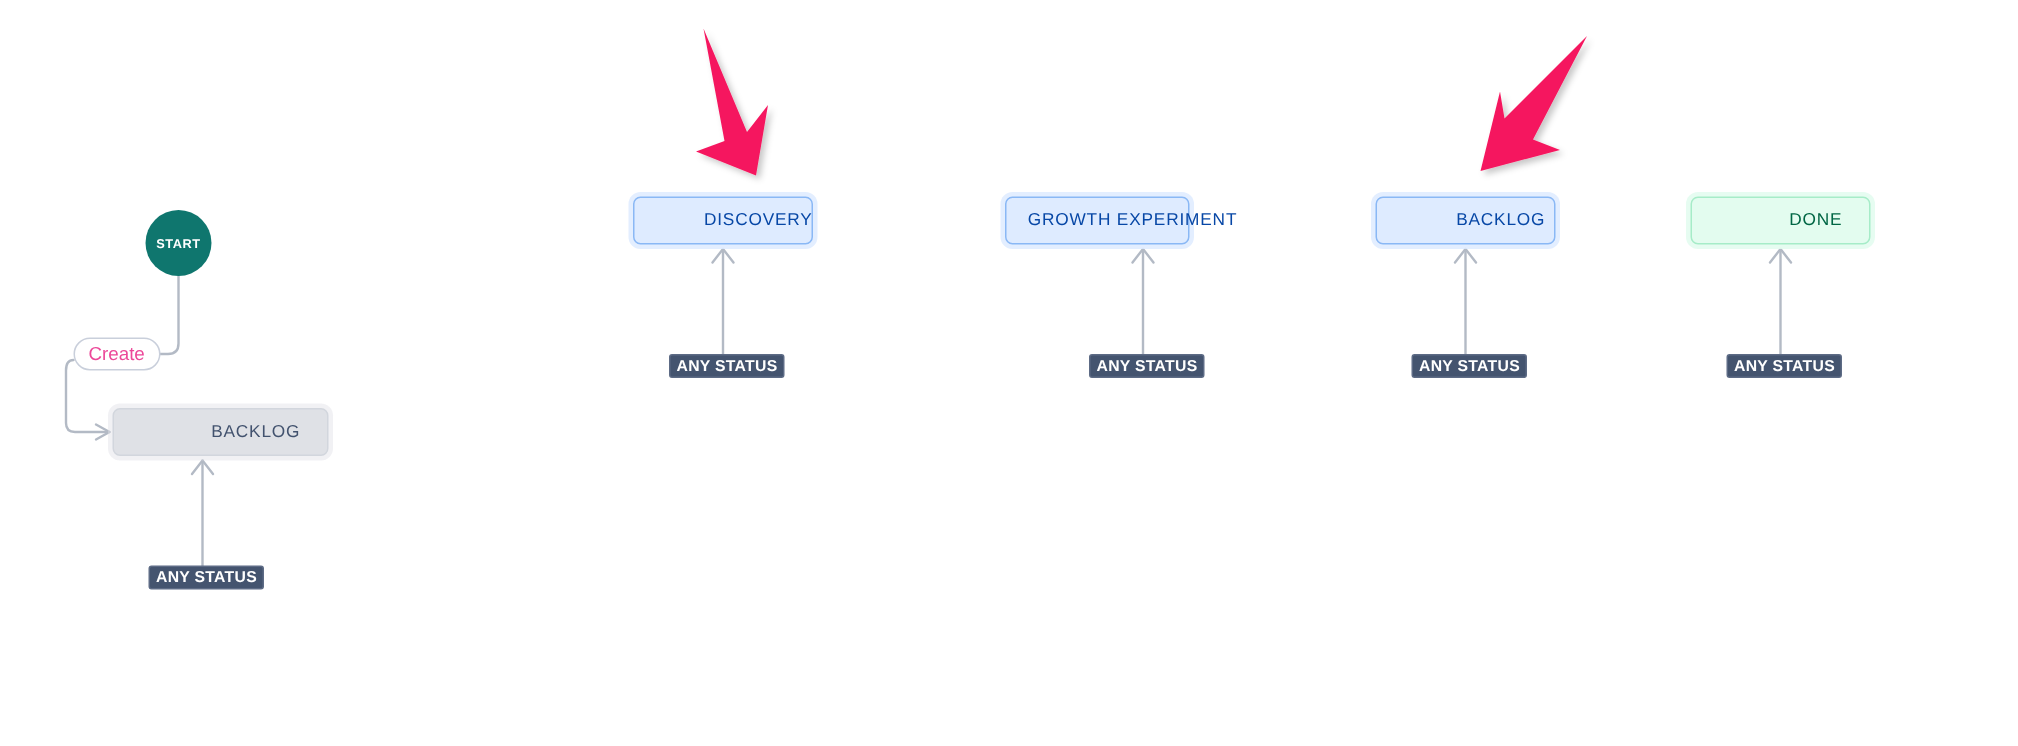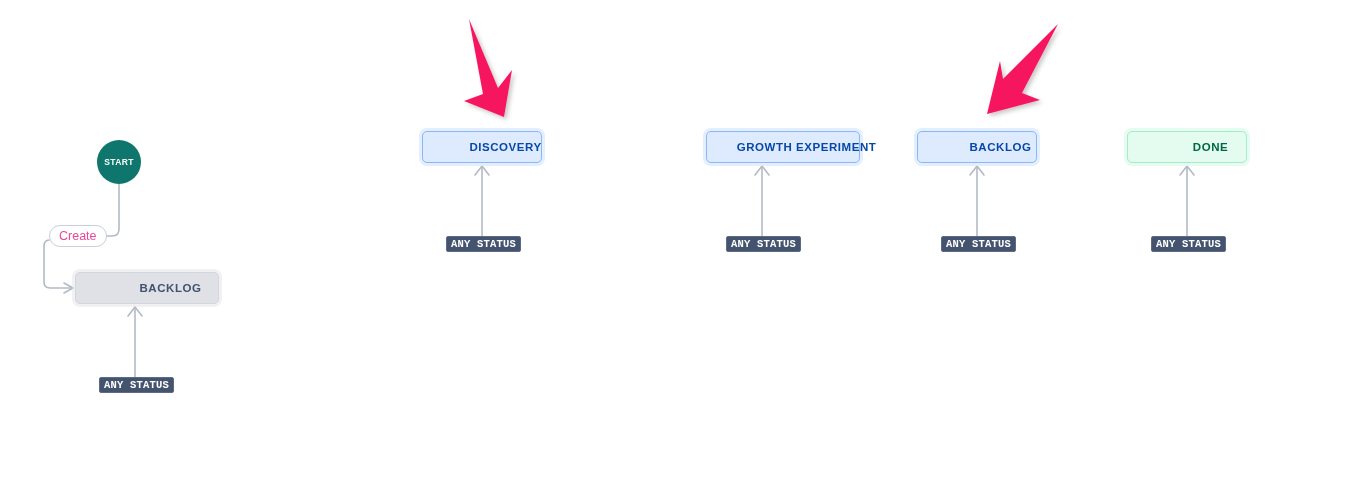--- a/index.html
+++ b/index.html
@@ -70,21 +70,21 @@
     height: 32px;
     border-radius: 5px;
     display: flex;
     align-items: center;
     justify-content: center;
     box-sizing: border-box;
     cursor: pointer;
   }
   .status-node .status-label {
     font-size: 11.5px;
-    font-weight: bold;
+    font-weight: normal;
     letter-spacing: 0.55px;
     white-space: nowrap;
     font-family: "Liberation Sans", sans-serif;
     margin-left: 47px;
   }
   .status-node.grey {
     background: #dfe1e6;
     border: 1px solid #d2d6dd;
     box-shadow: 0 0 0 3px rgba(223,225,230,0.45);
   }
@@ -116,21 +116,21 @@
     align-items: center;
     justify-content: center;
     box-sizing: border-box;
   }
   .any-status-badge .badge-label {
     color: #ffffff;
     font-size: 10.5px;
     font-weight: bold;
     letter-spacing: 0.2px;
     white-space: nowrap;
-    font-family: Liberation Mono, monospace;
+    font-family: Liberation Sans, sans-serif;
   }
   
   #annotations {
     position: absolute;
     left: 0;
     top: 0;
     width: 1345px;
     height: 497px;
     pointer-events: none;
   }
@@ -174,21 +174,21 @@
   </div>
 
   <div class="status-node grey" style="left:75px; top:272px; width:144px;">
     <span class="status-label">BACKLOG</span>
   </div>
 
   <div class="status-node blue" style="left:422px; top:131px; width:120px;">
     <span class="status-label">DISCOVERY</span>
   </div>
 
-  <div class="status-node blue" style="left:706px; top:131px; width:154px;text-align:right;">
+  <div class="status-node blue" style="left:670px; top:131px; width:123px;text-align:right;">
     <span class="status-label">GROWTH EXPERIMENT</span>
   </div>
 
   <div class="status-node blue" style="left:917px; top:131px; width:120px;">
     <span class="status-label">BACKLOG</span>
   </div>
 
   <div class="status-node green" style="left:1127px; top:131px; width:120px;">
     <span class="status-label">DONE</span>
   </div>

